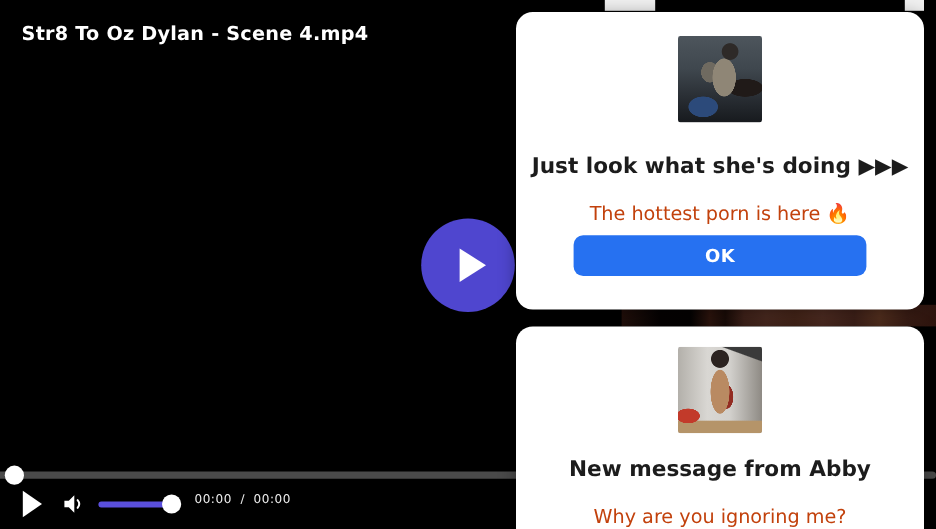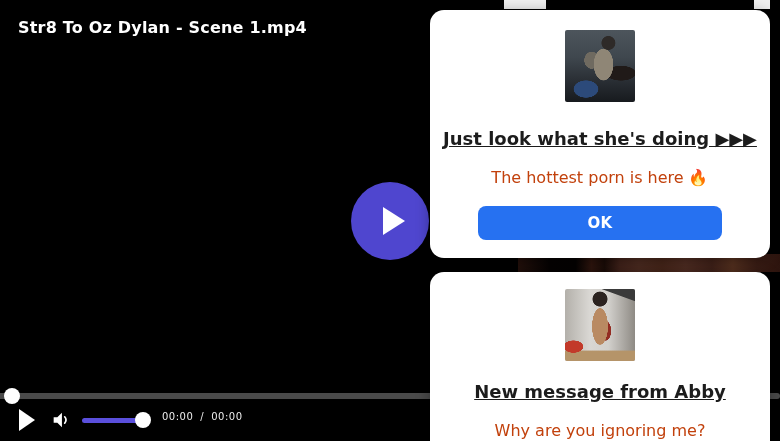--- a/index.html
+++ b/index.html
@@ -85,40 +85,40 @@
     width:100%;height:100%;
     background:
       radial-gradient(circle at 50% 14%, #2b2320 0 10%, transparent 11%),
       radial-gradient(ellipse 13px 30px at 50% 52%, #b98a62 0 60%, transparent 62%),
       radial-gradient(ellipse 9px 16px at 58% 58%, #932c22 0 60%, transparent 63%),
       radial-gradient(ellipse 16px 10px at 12% 80%, #c23a2a 0 60%, transparent 63%),
       linear-gradient(200deg,#3a3a3a 0 12%, transparent 13%),
       linear-gradient(0deg,#b59469 0 14%, transparent 15%),
       linear-gradient(90deg,#b3b0aa 0%,#d9d7d3 35%,#d2d0cc 62%,#8e8a84 100%);
   }
-  .card-heading{font-size:18px;font-weight:bold;line-height:26px;text-decoration:underline;}
+  .card-heading{font-size:18px;font-weight:bold;line-height:26px;}
   .card-1 .card-heading{margin-top:24px;}
   .card-2 .card-heading{margin-top:18px;text-align:center;}
   .card-message{font-size:16px;line-height:22px;margin-top:15px;color:#c2410c;}
   .ok-btn{
-    display:block;margin:17px auto 0;width:244px;height:34px;border:none;cursor:pointer;
+    display:block;margin:7px auto 0;width:244px;height:34px;border:none;cursor:pointer;
     border-radius:8px;background:#2671f1;color:#fff;font-weight:bold;font-size:15px;
     font-family:inherit;letter-spacing:.3px;
   }
 </style>
 </head>
 <body>
 
 <div class="stage">
 
   <div class="bg-gray-patch bg-gray-a"></div>
   <div class="bg-gray-patch bg-gray-b"></div>
   <div class="bg-video-strip"></div>
 
-  <div class="video-title">Str8 To Oz Dylan - Scene 1.mp4</div>
+  <div class="video-title">Str8 To Oz Dylan - Scene 4.mp4</div>
 
   <button class="big-play">
     <span class="tri"></span>
   </button>
 
   <div class="progress-track"></div>
   <div class="progress-handle"></div>
 
   <div class="controls">
     <button class="small-play"></button>

